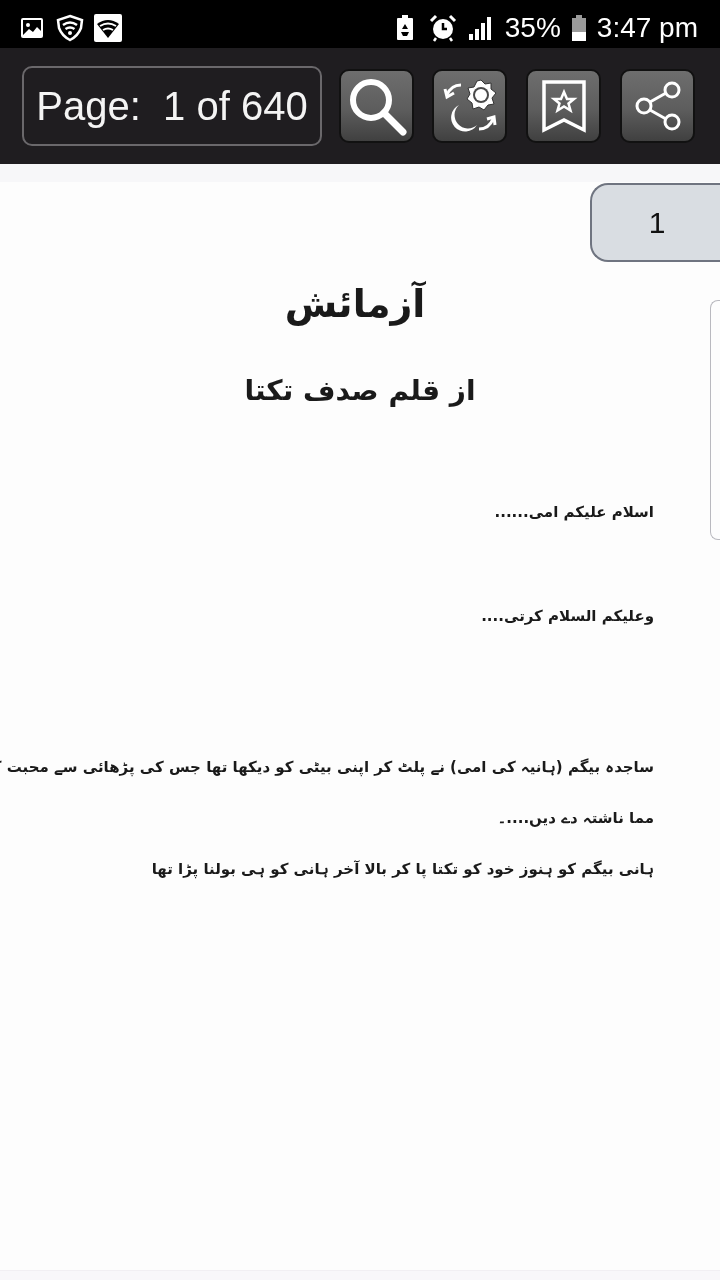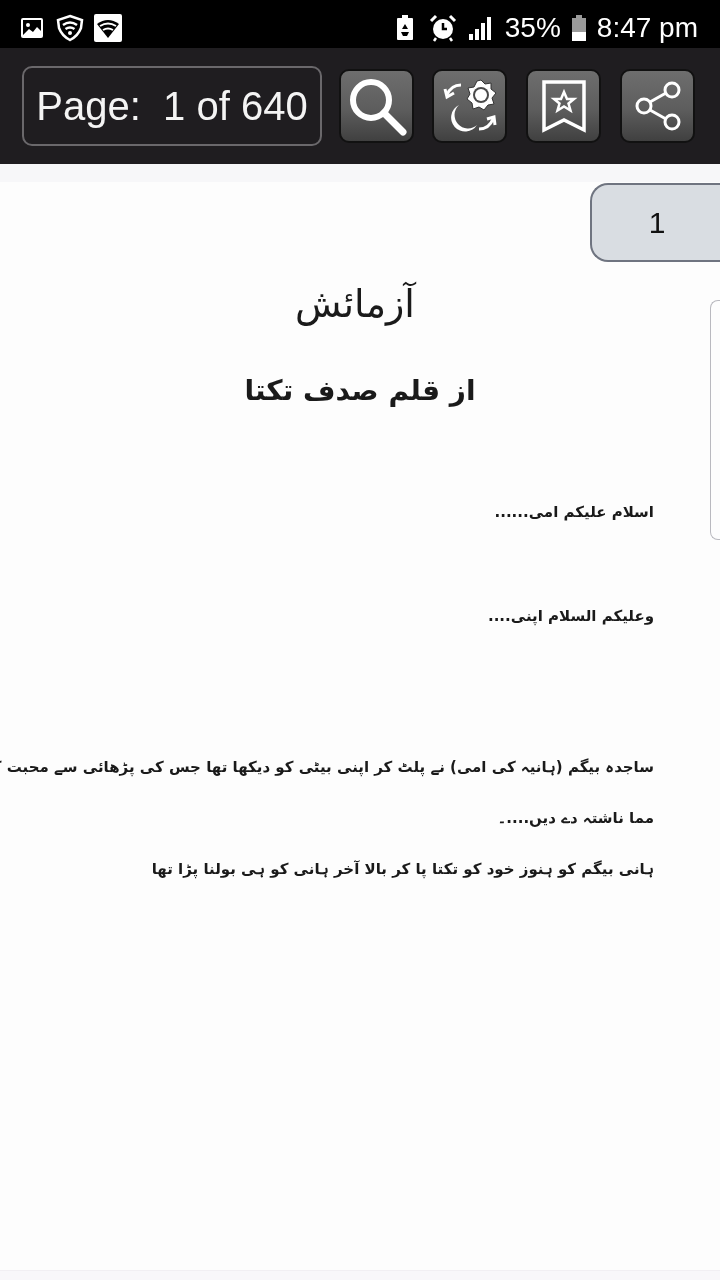--- a/index.html
+++ b/index.html
@@ -51,21 +51,21 @@
     font-size: 30px; color: #111;
   }
 
   .scroll-handle {
     position: absolute; left: 710px; top: 136px; width: 14px; height: 240px;
     border: 1.5px solid #b9b9bf; border-right: none; border-radius: 8px 0 0 8px;
     background: #fdfdfd;
   }
 
   .urdu { direction: rtl; font-family: "DejaVu Sans", sans-serif; color: #1a1a1a; position: absolute; white-space: nowrap; font-weight: bold; }
-  .doc-title { top: 118px; left: 0; width: 720px; text-align: center; font-size: 38px; font-weight: normal; padding-right: 10px; }
+  .doc-title { top: 118px; left: 0; width: 720px; text-align: center; font-size: 38px; font-weight: bold; padding-right: 10px; }
   .doc-author { top: 210px; left: 0; width: 720px; text-align: center; font-size: 28px; font-weight: bold; }
 
   .para { right: 66px; font-size: 15px; line-height: 20px; }
   #line-0 { top: 338px; }
   #line-1 { top: 390px; }
   #line-2 { top: 442px; }
   #line-3 { top: 490px; }
   #line-4 { top: 542px; }
   #line-5 { top: 593px; }
   #line-6 { top: 644px; }
@@ -129,21 +129,21 @@
         </svg>
     </span>
     <span class="sb-text">35%</span>
     <span class="sb-icon" style="width:16px;">
       <svg width="14" height="26" viewBox="0 0 14 26">
           <rect x="4" y="0" width="6" height="3" fill="#9a9a9a"></rect>
           <rect x="0" y="3" width="14" height="23" fill="#9a9a9a"></rect>
           <rect x="0" y="17" width="14" height="9" fill="#fff"></rect>
         </svg>
     </span>
-    <span class="sb-text">8:47 pm</span>
+    <span class="sb-text">3:47 pm</span>
   </div>
 </div>
 
 <div class="toolbar">
   <div class="page-indicator">Page:  1 of 640</div>
 
   <div class="tb-btn" id="btn-search">
     <svg width="64" height="64" viewBox="0 0 64 64">
         <circle cx="26" cy="26" r="18" fill="none" stroke="#fff" stroke-width="6"></circle>
         <path d="M39 39 L58 58" stroke="#fff" stroke-width="7" stroke-linecap="round"></path>
@@ -188,19 +188,19 @@
   <div class="page-tab">
     <span>1</span>
   </div>
 
   <div class="scroll-handle"></div>
 
   <div class="urdu doc-title">آزمائش</div>
   <div class="urdu doc-author">از قلم صدف تکتا</div>
 
   <div class="urdu para" id="line-0">اسلام علیکم امی......</div>
-  <div class="urdu para" id="line-2">وعلیکم السلام اپنی....</div>
+  <div class="urdu para" id="line-2">وعلیکم السلام کرتی....</div>
   <div class="urdu para" id="line-5">ساجدہ بیگم (ہانیہ کی امی) نے پلٹ کر اپنی بیٹی کو دیکھا تھا جس کی پڑھائی سے محبت کم ہی نہیں ہو رہی تھی</div>
   <div class="urdu para" id="line-6">مما ناشتہ دے دیں....۔</div>
   <div class="urdu para" id="line-7">ہانی بیگم کو ہنوز خود کو تکتا پا کر بالا آخر ہانی کو ہی بولنا پڑا تھا</div>
 </div>
 
 <div class="bottom-strip"></div>
 
 </body></html>

